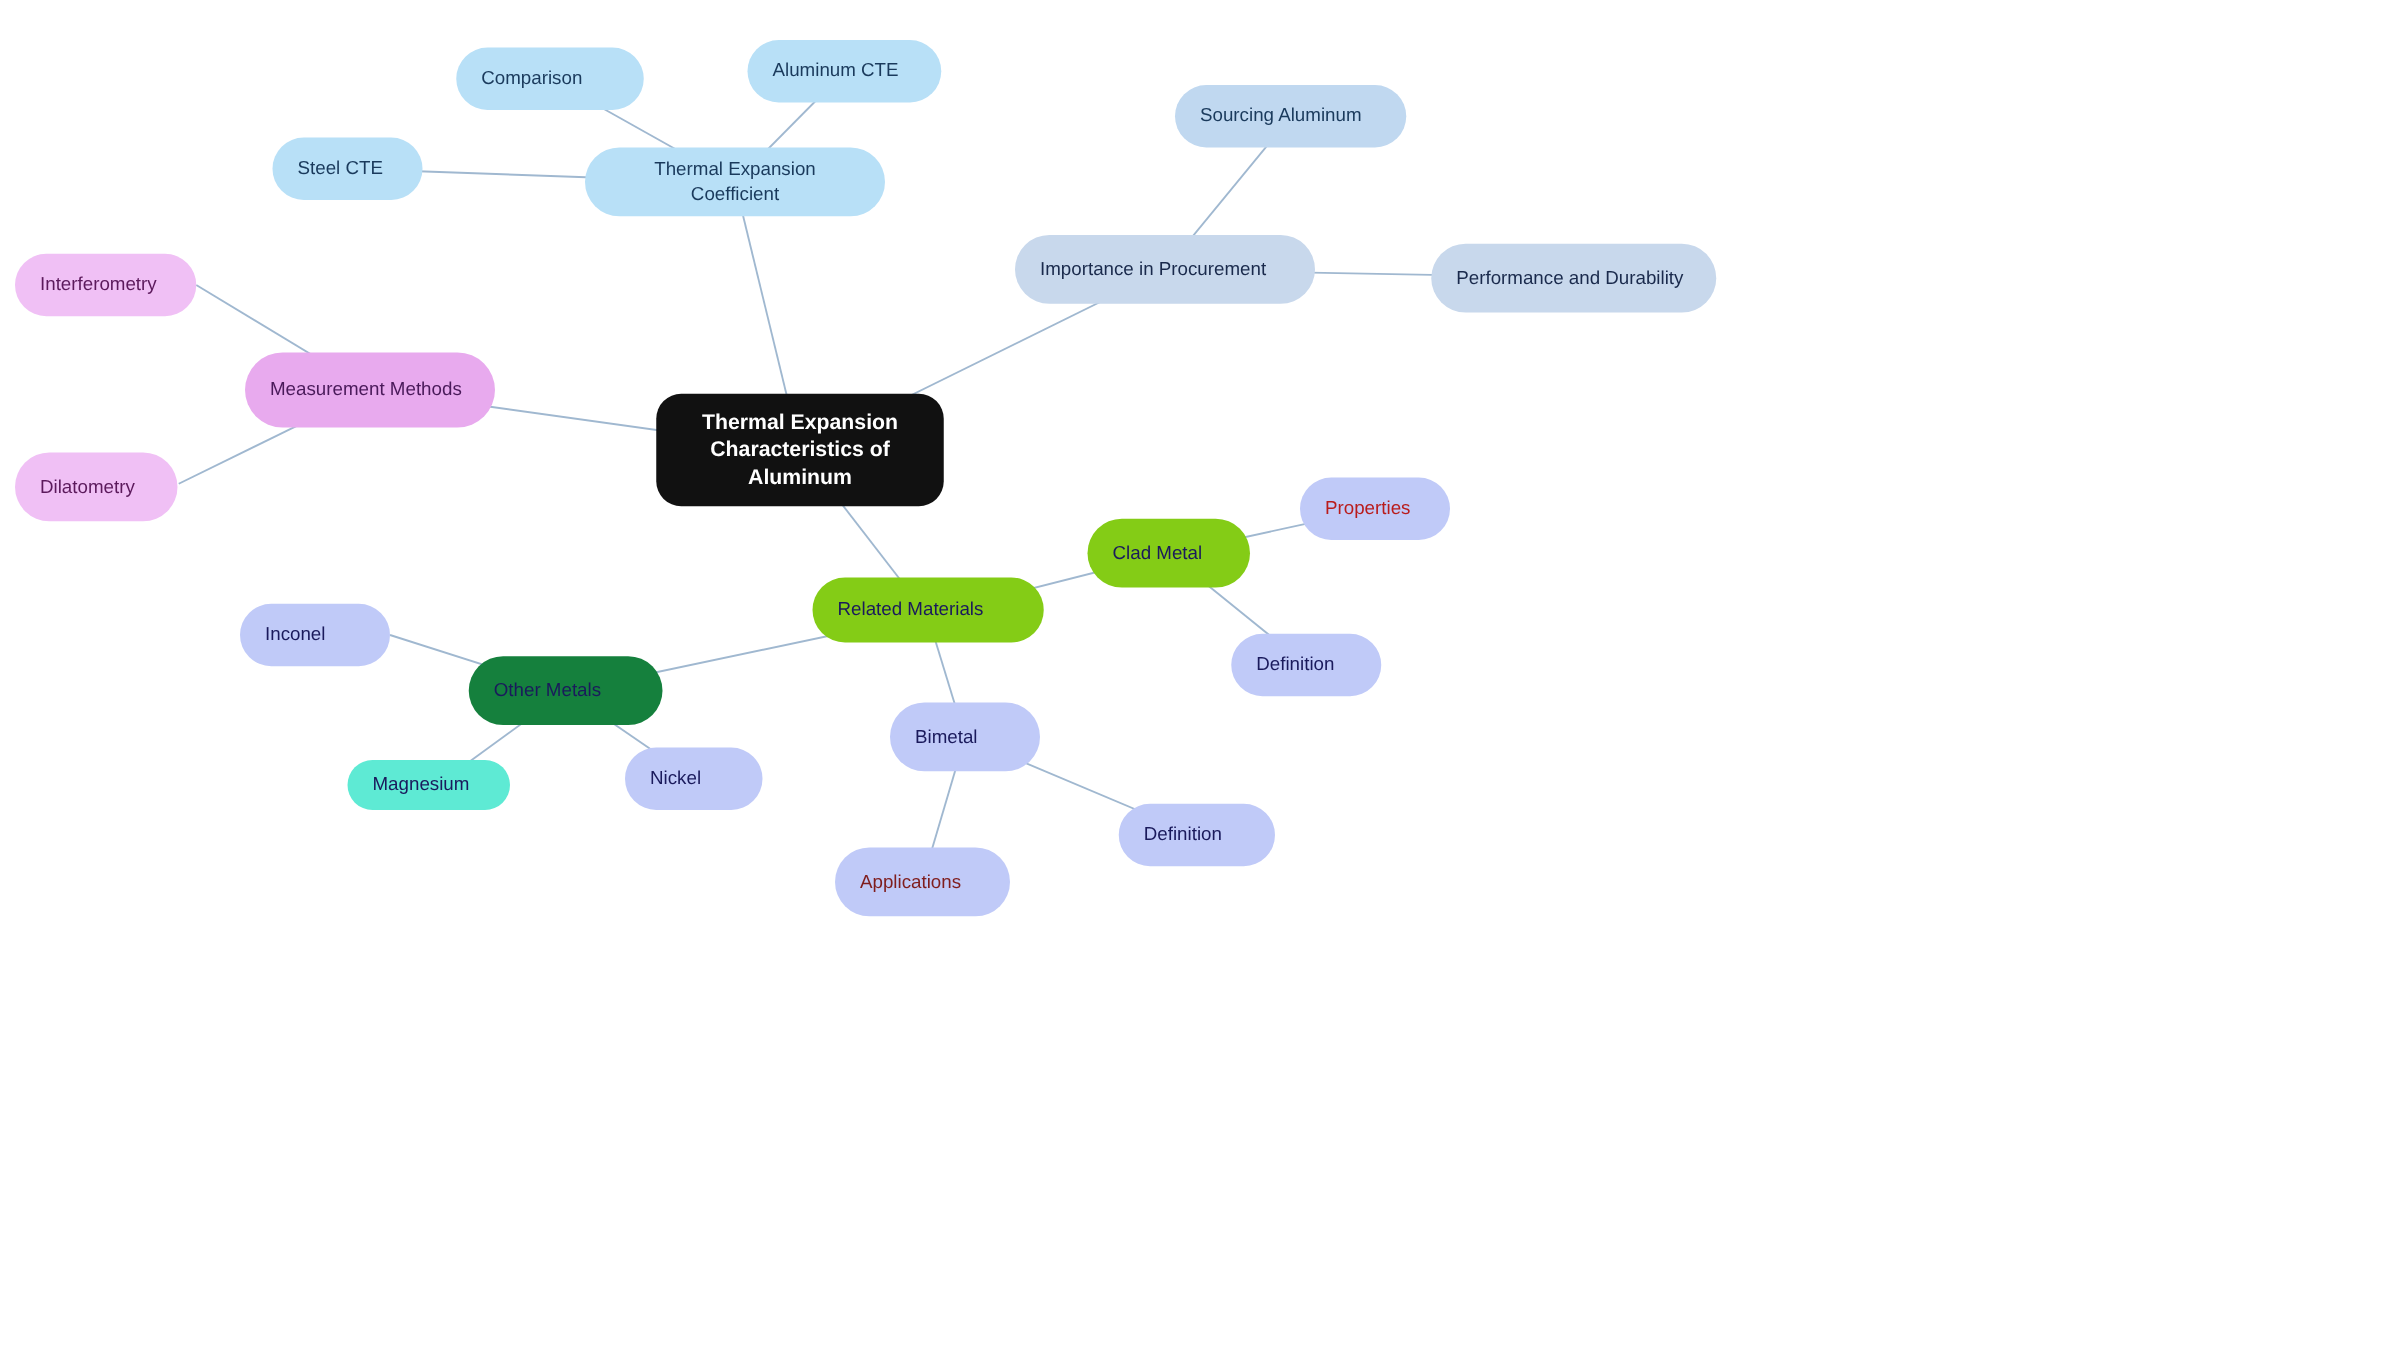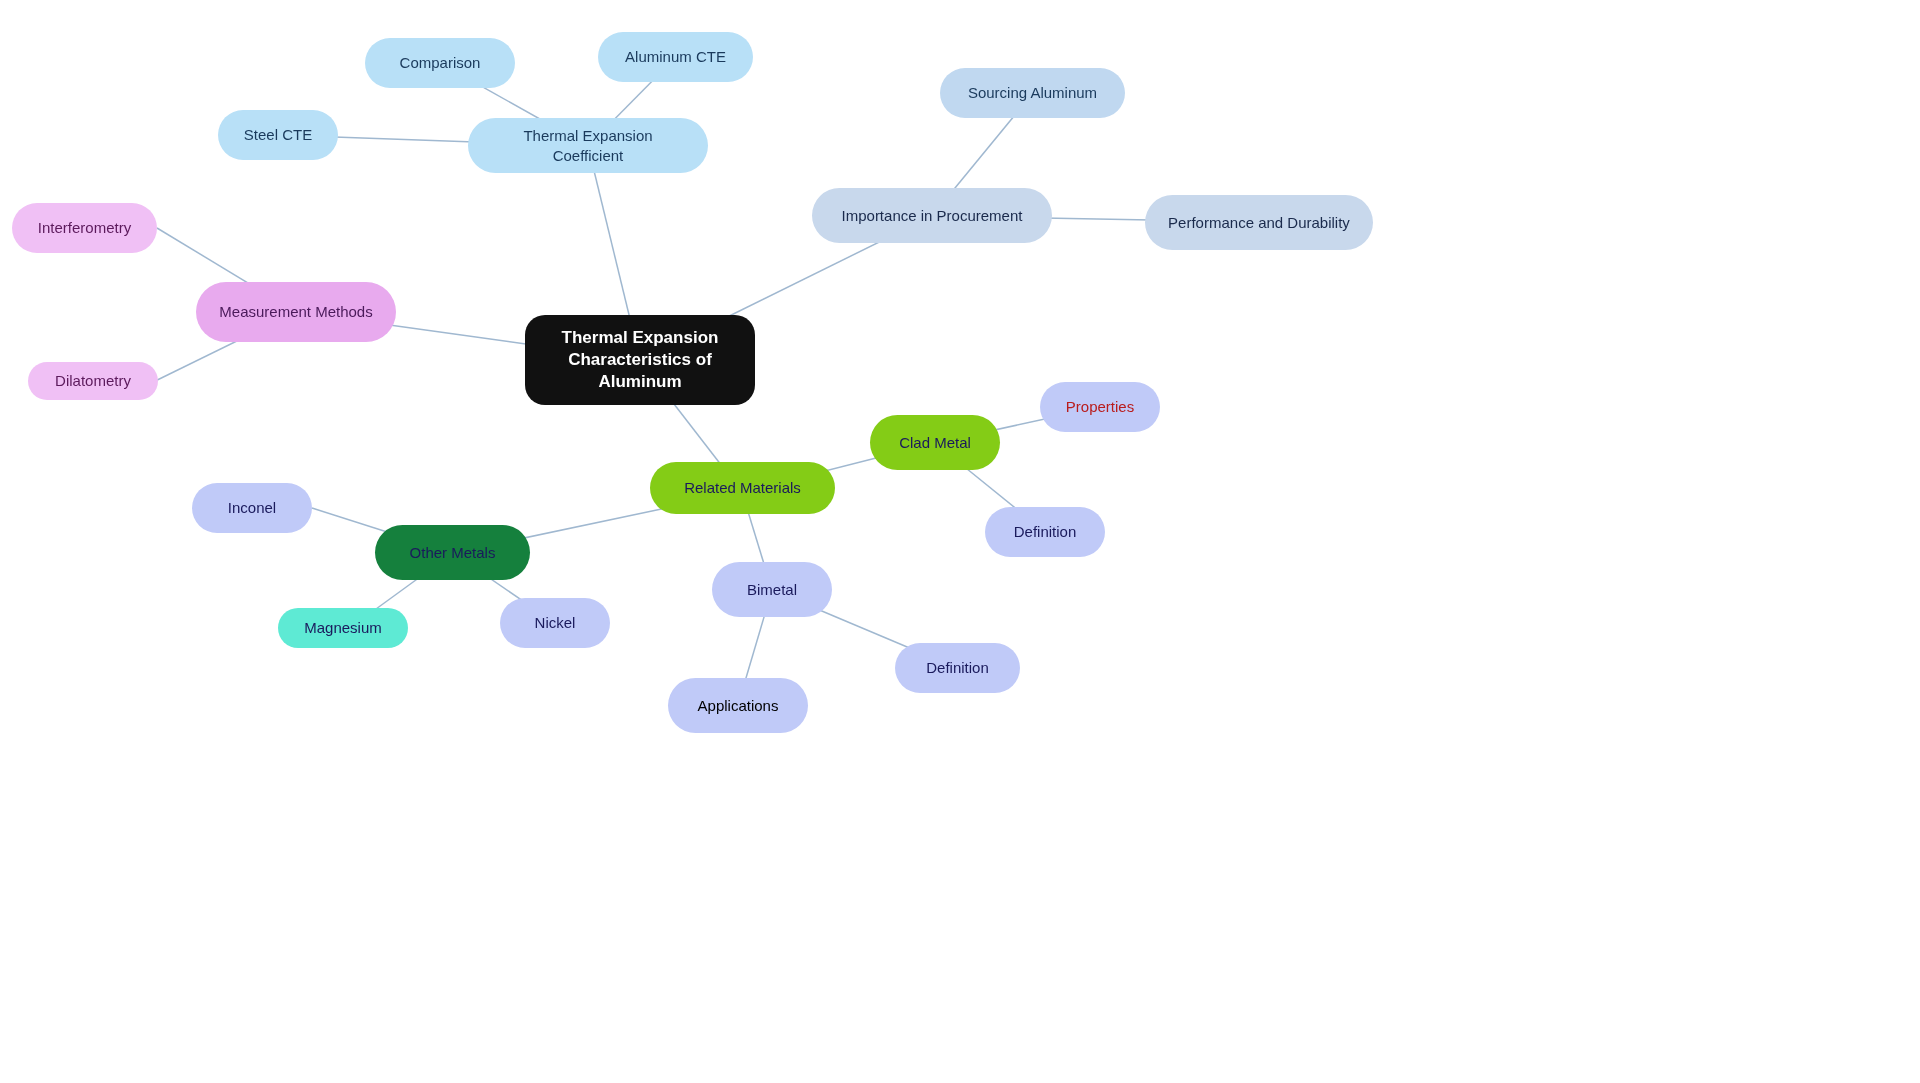--- a/index.html
+++ b/index.html
@@ -16,21 +16,20 @@
       top: 0; left: 0;
       width: 1920px;
       height: 1083px;
       pointer-events: none;
     }
     .node {
       position: absolute;
       border-radius: 50px;
       display: flex;
       align-items: center;
-      justify-content: center;
       text-align: center;
       cursor: pointer;
       font-size: 15px;
       font-weight: 500;
       line-height: 1.3;
       padding: 12px 20px;
     }
     .node-center {
       background: #111111;
       color: #ffffff;
@@ -102,21 +101,21 @@
 </div>
 
 <div class="node node-pink" style="left:196px; top:282px; width:200px; height:60px; background:#e8aaee; color:#4a1a5a;">
   <span>Measurement Methods</span>
 </div>
 
 <div class="node node-pink" style="left:12px; top:203px; width:145px; height:50px; background:#f0c0f5; color:#5c1a5c;">
   <span>Interferometry</span>
 </div>
 
-<div class="node node-pink" style="left:28px; top:362px; width:130px; height:38px; background:#f0c0f5; color:#5c1a5c;">
+<div class="node node-pink" style="left:12px; top:362px; width:130px; height:55px; background:#f0c0f5; color:#5c1a5c;">
   <span>Dilatometry</span>
 </div>
 
 <div class="node" style="left:812px; top:188px; width:240px; height:55px; background:#c8d8ec; color:#1a2a4c; border-radius:50px;">
   <span>Importance in Procurement</span>
 </div>
 
 <div class="node node-blue-light" style="left:940px; top:68px; width:185px; height:50px; background:#c0d8f0; color:#1a3a5c; border-radius:50px;">
   <span>Sourcing Aluminum</span>
 </div>
@@ -142,21 +141,21 @@
 </div>
 
 <div class="node" style="left:500px; top:598px; width:110px; height:50px; background:#c0caf8; color:#1a1a5c; border-radius:50px;">
   <span>Nickel</span>
 </div>
 
 <div class="node" style="left:712px; top:562px; width:120px; height:55px; background:#c0caf8; color:#1a1a5c; border-radius:50px;">
   <span>Bimetal</span>
 </div>
 
-<div class="node" style="left:668px; top:678px; width:140px; height:55px; background:#c0caf8; color:#000000; border-radius:50px;">
+<div class="node" style="left:668px; top:678px; width:140px; height:55px; background:#c0caf8; color:#7f1d1d; border-radius:50px;">
   <span>Applications</span>
 </div>
 
 <div class="node" style="left:895px; top:643px; width:125px; height:50px; background:#c0caf8; color:#1a1a5c; border-radius:50px;">
   <span>Definition</span>
 </div>
 
 <div class="node" style="left:870px; top:415px; width:130px; height:55px; background:#84cc16; color:#1a1a5c; border-radius:50px;">
   <span>Clad Metal</span>
 </div>

